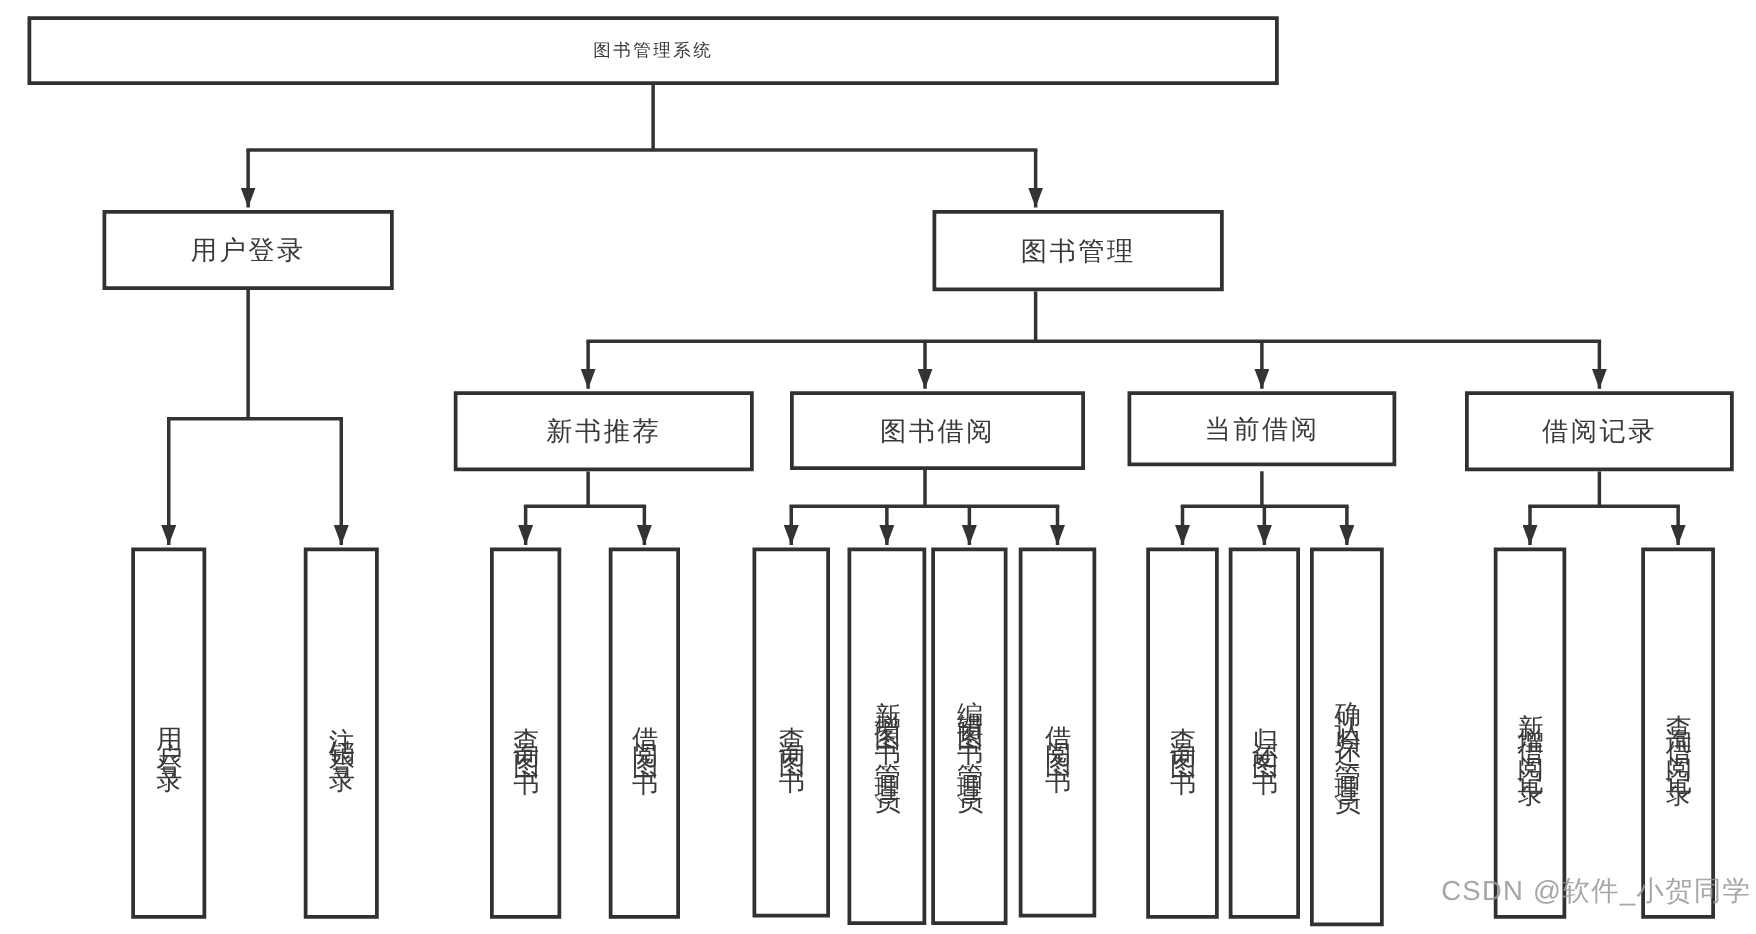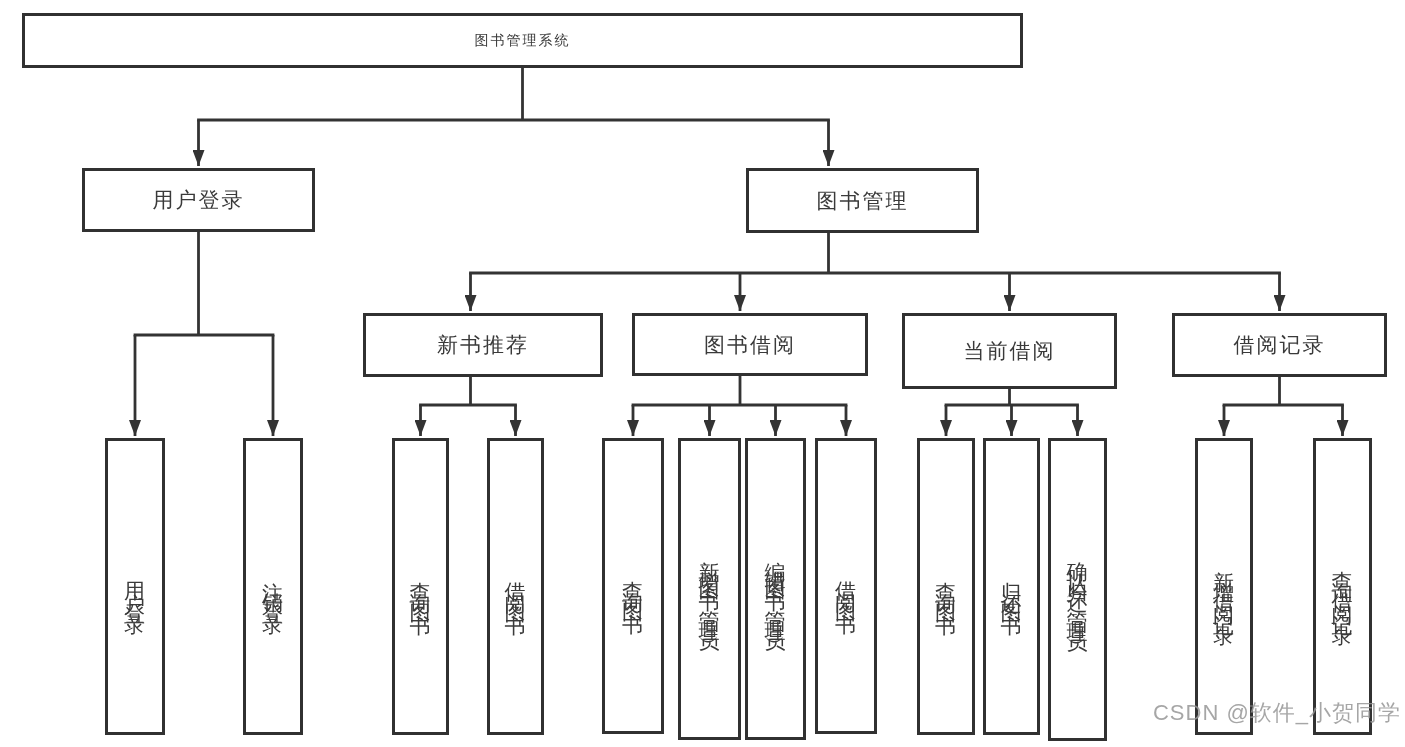--- a/index.html
+++ b/index.html
@@ -121,21 +121,21 @@
   <div class="node" style="left:712px; top:168px; width:233px; height:65px;margin-left:34px;">
     <span class="htext">图书管理</span>
   </div>
 
   <div class="node" style="left:363px; top:313px; width:240px; height:64px;">
     <span class="htext">新书推荐</span>
   </div>
   <div class="node" style="left:632px; top:313px; width:236px; height:63px;">
     <span class="htext">图书借阅</span>
   </div>
-  <div class="node" style="left:902px; top:313px; width:215px; height:76px;">
+  <div class="node" style="left:902px; top:313px; width:215px; height:60px;">
     <span class="htext">当前借阅</span>
   </div>
   <div class="node" style="left:1172px; top:313px; width:215px; height:64px;">
     <span class="htext">借阅记录</span>
   </div>
 
   <div class="node leaf" style="left:105px; top:438px; width:60px; height:297px;">
     <span class="vtext">用户登录</span>
   </div>
   <div class="node leaf" style="left:243px; top:438px; width:60px; height:297px;">

